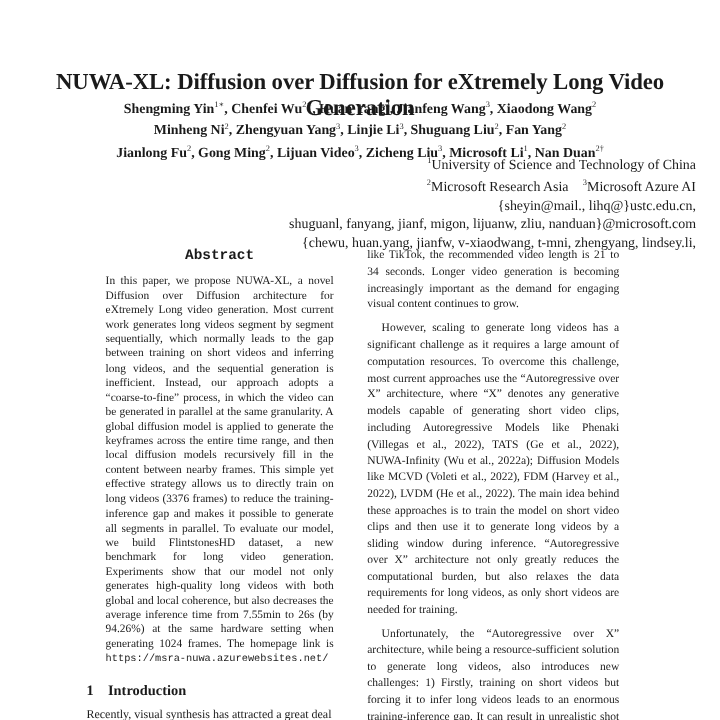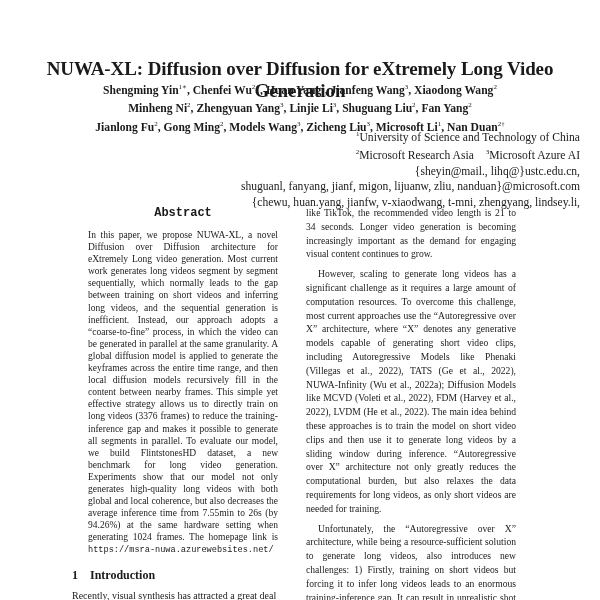--- a/index.html
+++ b/index.html
@@ -46,21 +46,21 @@
     <div>
       <span><span>Minheng Ni</span><sup>2</sup></span>,
       <span><span>Zhengyuan Yang</span><sup>3</sup></span>,
       <span><span>Linjie Li</span><sup>3</sup></span>,
       <span><span>Shuguang Liu</span><sup>2</sup></span>,
       <span><span>Fan Yang</span><sup>2</sup></span>
     </div>
     <div>
       <span><span>Jianlong Fu</span><sup>2</sup></span>,
       <span><span>Gong Ming</span><sup>2</sup></span>,
-      <span><span>Models Wang</span><sup>3</sup></span>,
+      <span><span>Lijuan Video</span><sup>3</sup></span>,
       <span><span>Zicheng Liu</span><sup>3</sup></span>,
       <span><span>Microsoft Li</span><sup>1</sup></span>,
       <span><span>Nan Duan</span><sup>2†</sup></span>
     </div>
   </div>
 
   <div class="affil">
     <div><sup>1</sup><span>University of Science and Technology of China</span></div>
     <div class="aff-row">
       <span><sup>2</sup><span>Microsoft Research Asia</span></span>

